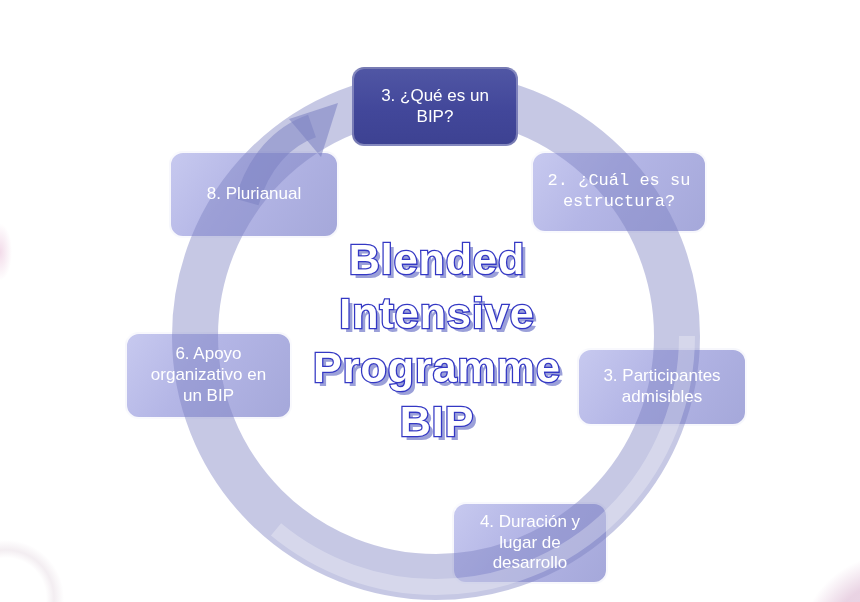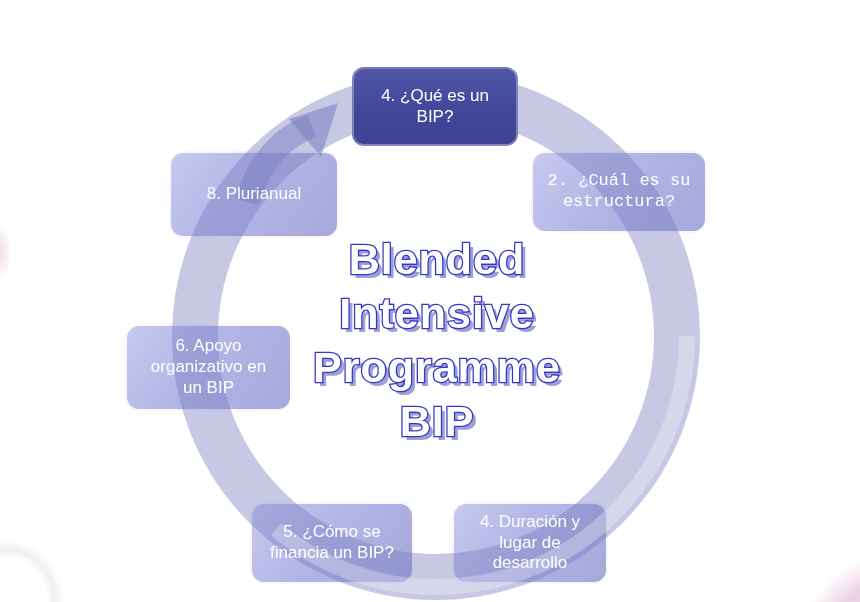--- a/index.html
+++ b/index.html
@@ -41,46 +41,46 @@
     border:2px solid rgba(255,255,255,0.3);
     border-radius:12px;
     background:linear-gradient(180deg,#5056a4 0%,#42479a 55%,#3d4292 100%);
   }
   
   .s1{left:352px;top:67px;width:166px;height:79px;}
   .s2{left:531px;top:151px;width:176px;height:82px;font-family:Liberation Mono, monospace;}
   .s3{left:577px;top:348px;width:170px;height:78px;}
   .s4{left:452px;top:502px;width:156px;height:82px;}
   .s5{left:250px;top:502px;width:164px;height:82px;}
-  .s6{left:125px;top:324px;width:167px;height:87px;}
+  .s6{left:125px;top:332px;width:167px;height:87px;}
   .s7{left:169px;top:151px;width:170px;height:87px;}
   .title-text{
     font-family:"Liberation Sans", sans-serif;
     font-weight:bold;
     font-size:43px;
     letter-spacing:1px;
   }
 </style>
 </head>
 <body>
 
 <div class="canvas">
 
   <div class="step s2">
     <span class="label">2. ¿Cuál es su
 estructura?</span>
   </div>
+  <div class="step s3">
+    <span class="label">3. Participantes
+admisibles</span>
+  </div>
   <div class="step s4">
     <span class="label">4. Duración y
 lugar de
 desarrollo</span>
-  </div>
-  <div class="step s5">
-    <span class="label">5. ¿Cómo se
-financia un BIP?</span>
   </div>
   <div class="step s6">
     <span class="label">6. Apoyo
 organizativo en
 un BIP</span>
   </div>
   <div class="step s7">
     <span class="label">8. Plurianual</span>
   </div>
 
@@ -89,21 +89,21 @@
     <circle cx="436" cy="336" r="241" fill="none" stroke="rgba(122,127,193,0.43)" stroke-width="46"></circle>
 
     <circle cx="436" cy="336" r="251" fill="none" stroke="rgba(255,255,255,0.28)" stroke-width="16" pathLength="100" stroke-dasharray="36 64"></circle>
 
     <path d="M 247 202 C 258 162 283 136 312 126" fill="none" stroke="rgba(122,127,193,0.5)" stroke-width="24"></path>
 
     <polygon points="338,103 289,119 321,157" fill="rgba(122,127,193,0.55)"></polygon>
   </svg>
 
   <div class="step highlight s1">
-    <span class="label">4. ¿Qué es un
+    <span class="label">3. ¿Qué es un
 BIP?</span>
   </div>
 
   <svg class="title-svg" viewBox="0 0 860 602">
     <g class="title-text" text-anchor="middle">
 
       <text x="441" y="278" fill="#9ba0d9">Blended</text>
       <text x="441" y="332" fill="#9ba0d9">Intensive</text>
       <text x="441" y="386" fill="#9ba0d9">Programme</text>
       <text x="441" y="440" fill="#9ba0d9">BIP</text>

